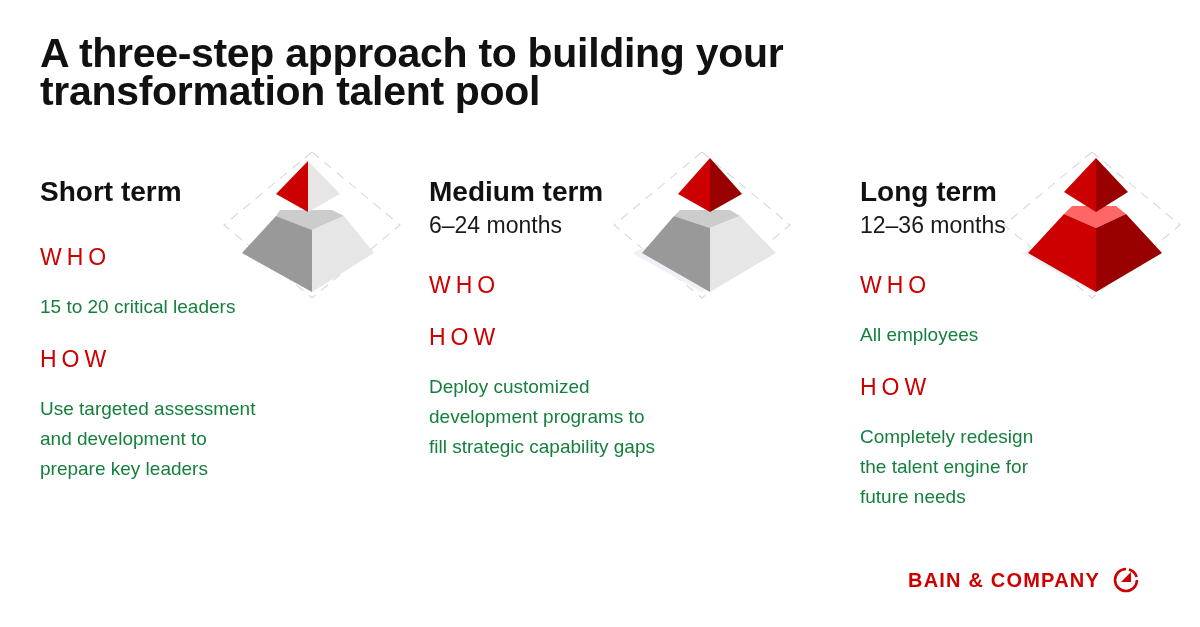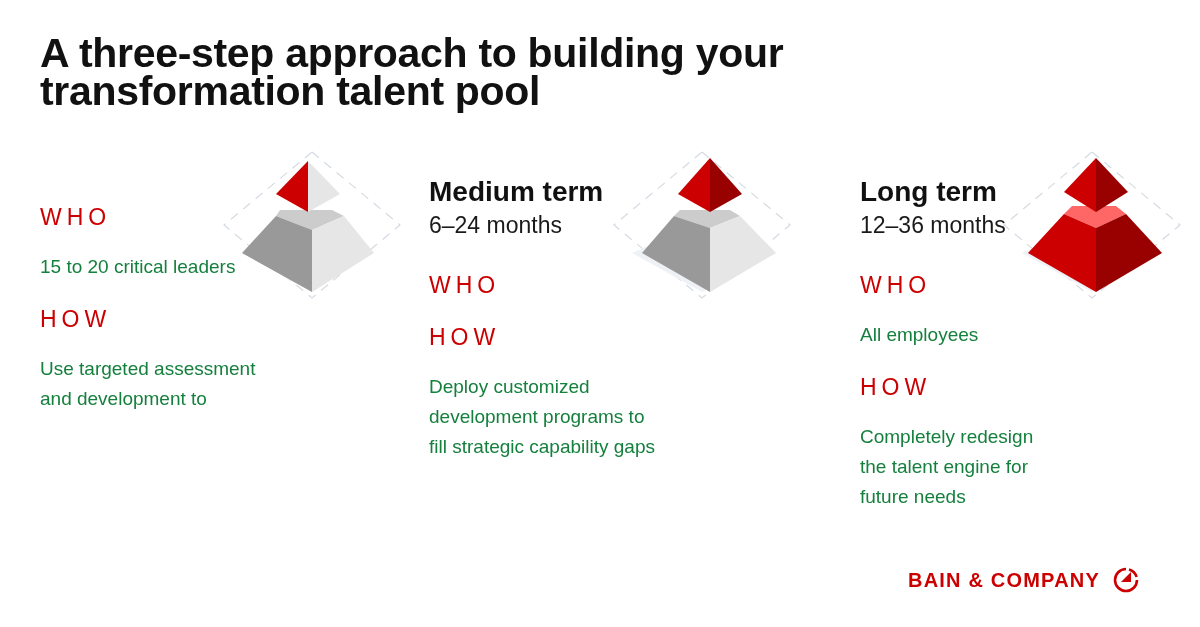--- a/index.html
+++ b/index.html
@@ -66,26 +66,28 @@
   <polygon points="90,2 178,75 90,148 2,75" fill="none" stroke="#d5dbe3" stroke-width="1.2" stroke-dasharray="9,7"></polygon>
   <polygon points="20,103 90,142 160,103 90,72" fill="#eef1f5"></polygon>
   <polygon points="70,56 114,56 124,64 94,78 62,64" fill="#ff6666"></polygon>
   <polygon points="62,64 94,78 94,142 26,103" fill="#cc0000"></polygon>
   <polygon points="94,78 124,64 160,103 94,142" fill="#990000"></polygon>
   <polygon points="94,8 94,62 62,42" fill="#cc0000"></polygon>
   <polygon points="94,8 126,42 94,62" fill="#990000"></polygon>
 </svg>
 
 <div class="col col-1">
+  <div class="term">Short term</div>
   <div class="label who">WHO</div>
   <div class="value">15 to 20 critical leaders</div>
   <div class="label how">HOW</div>
   <div class="value">
     <div>Use targeted assessment</div>
     <div>and development to</div>
+    <div>prepare key leaders</div>
   </div>
 </div>
 
 <div class="col col-2">
   <div class="term">Medium term</div>
   <div class="months">6–24 months</div>
   <div class="label who">WHO</div>
   <div class="label how">HOW</div>
   <div class="value">
     <div>Deploy customized</div>

